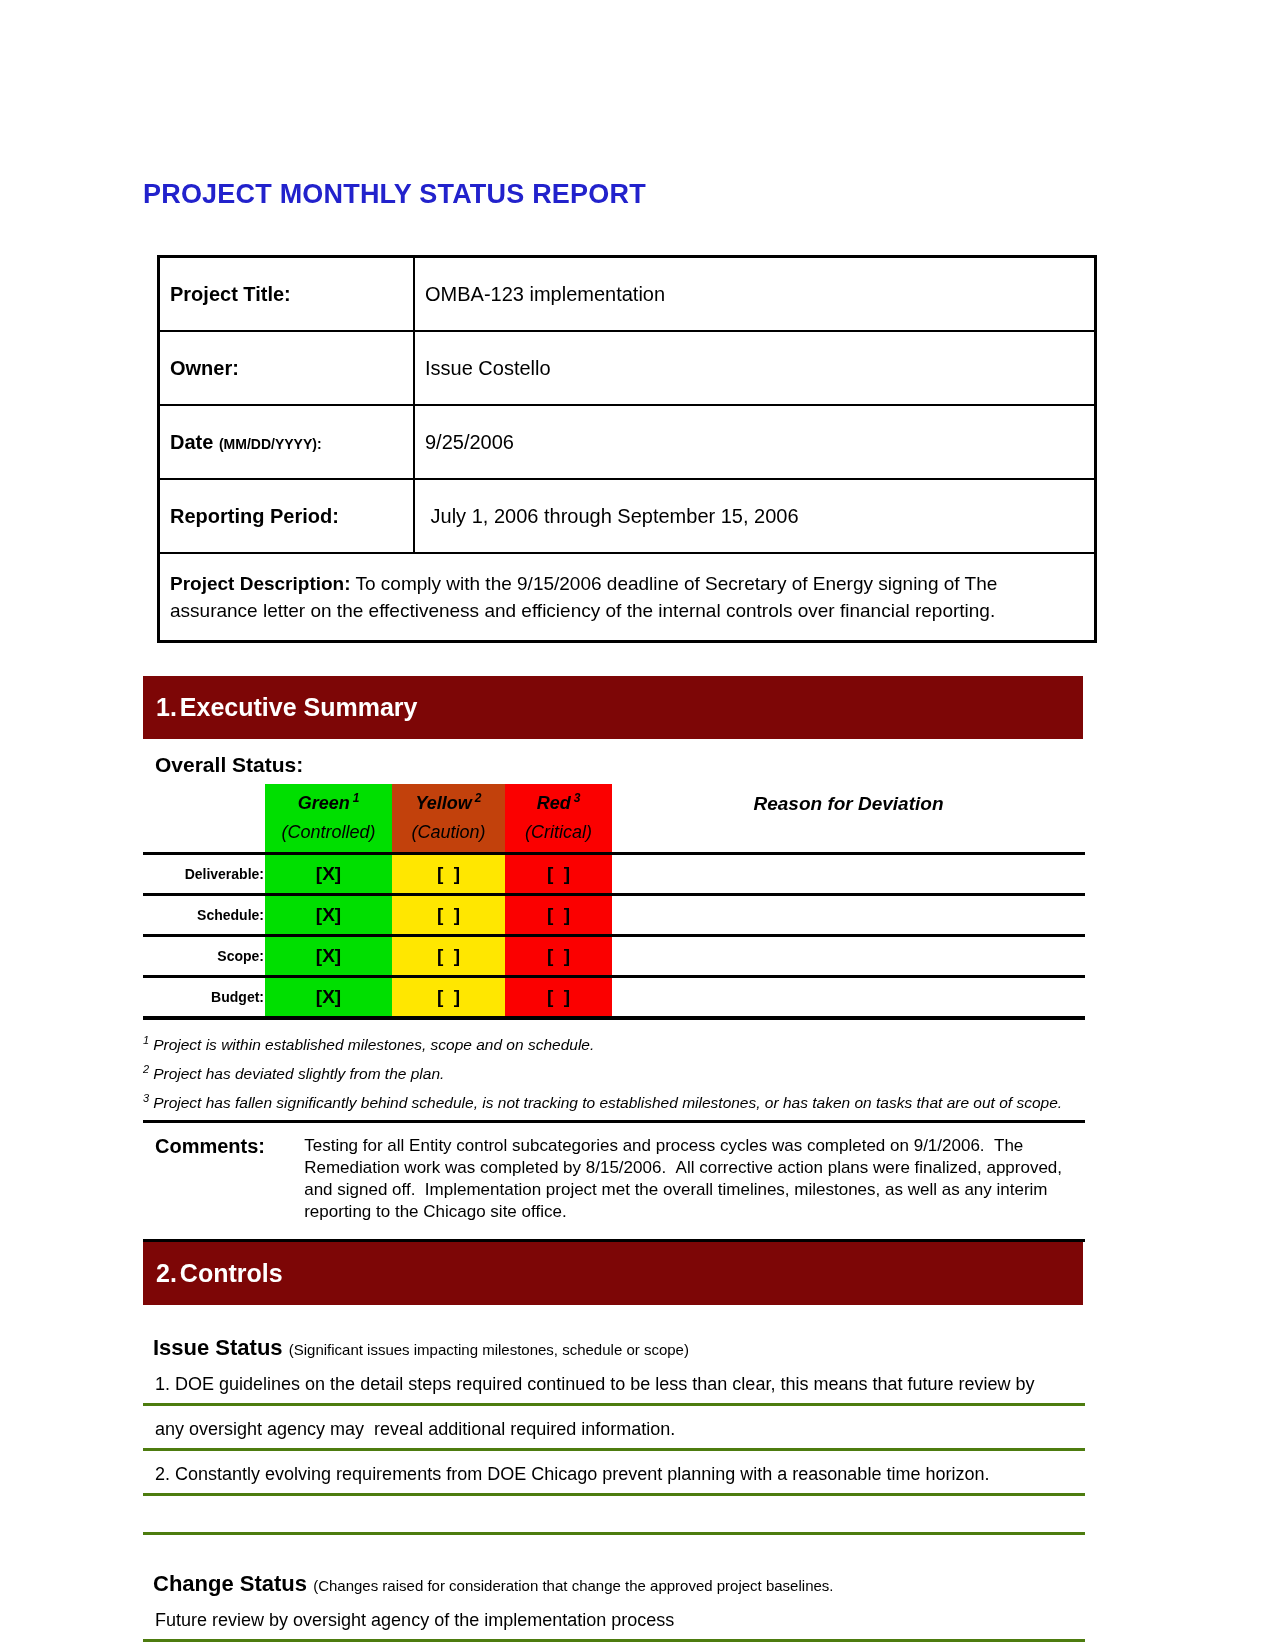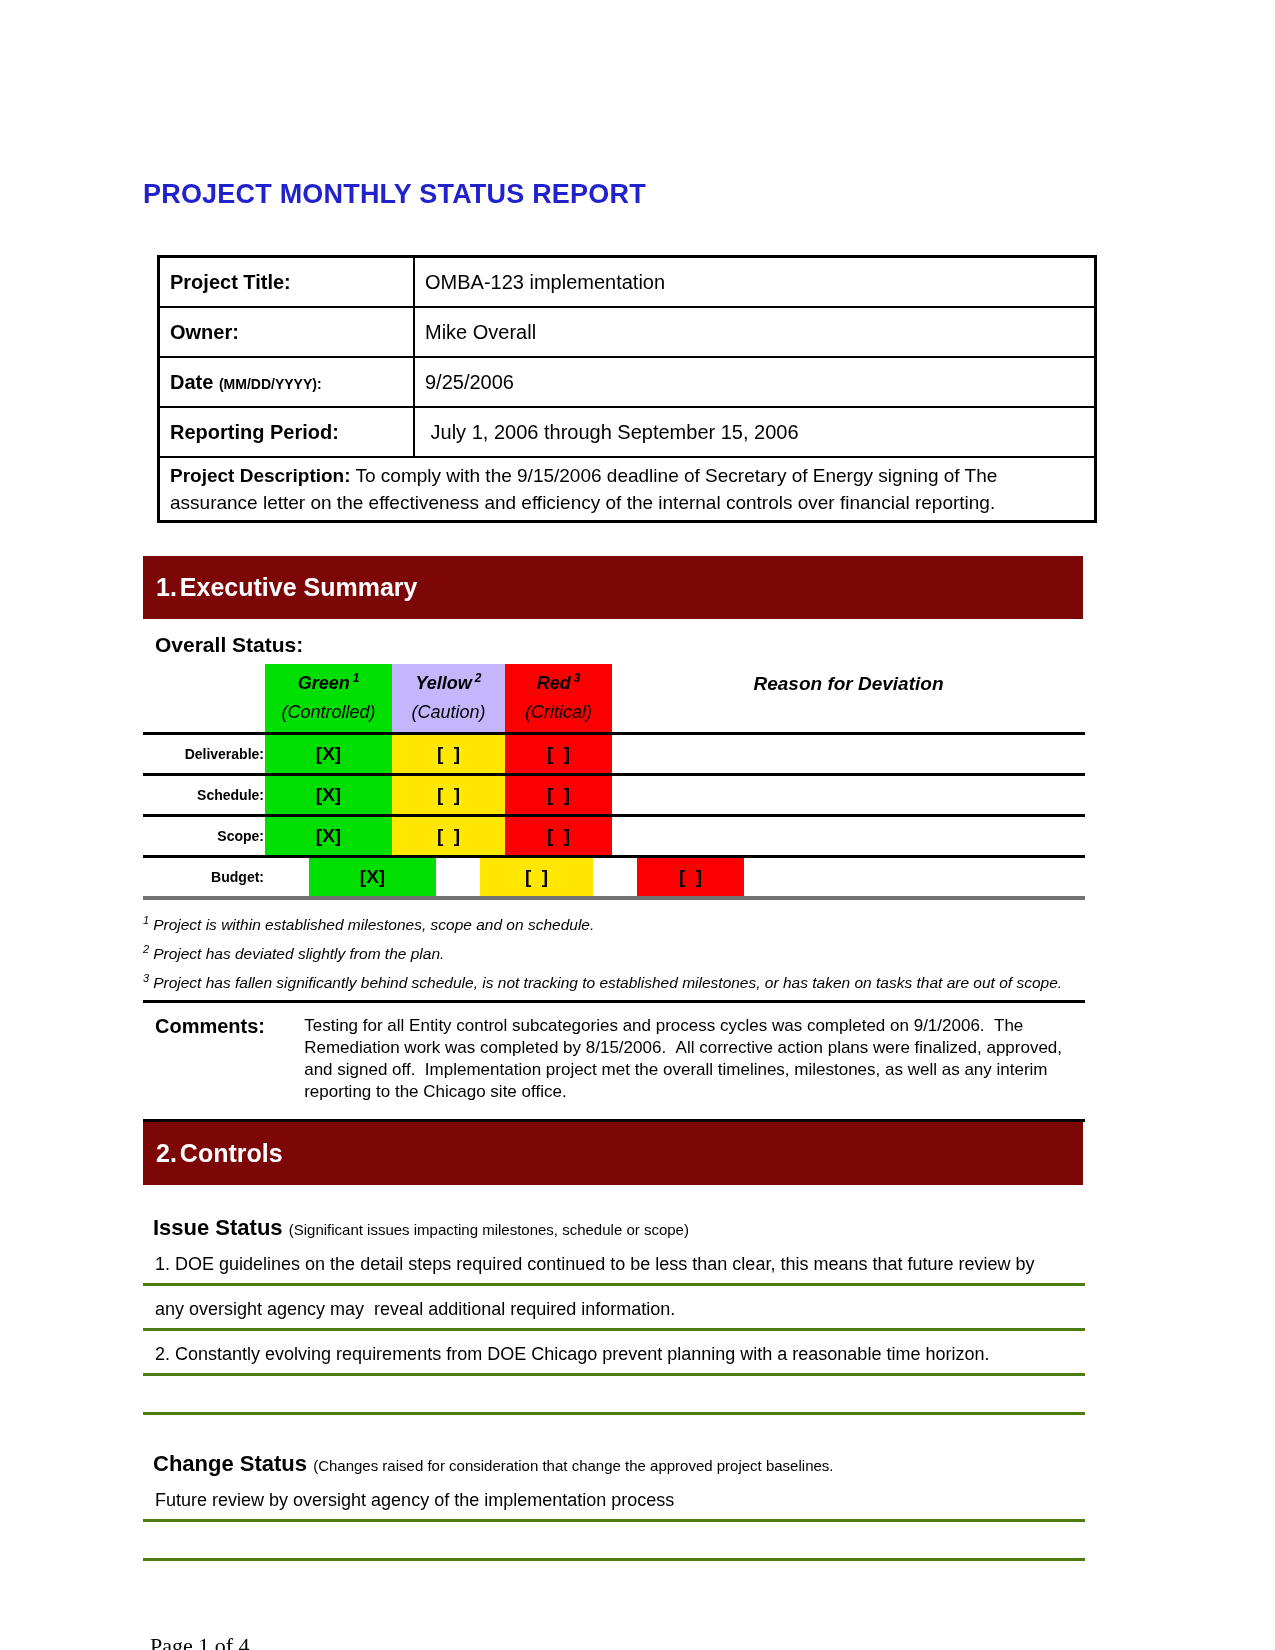--- a/index.html
+++ b/index.html
@@ -6,42 +6,42 @@
   .page {
     position:relative; width:1275px; height:1650px; background:#ffffff;
     margin:0 auto; font-family:"Liberation Sans", sans-serif; color:#000;
     overflow:hidden;
   }
   .content { position:absolute; left:143px; top:12px; width:942px; }
 
   .doc-title { margin:166px 0 0 0; font-size:27px; line-height:32px; font-weight:700; letter-spacing:0.2px; }
 
   table.info-table { margin-top:45px; margin-left:14px; border-collapse:collapse; width:940px; font-size:20px; border:3px solid #000; }
-  table.info-table td { border:2px solid #000; padding:4px 10px; height:40px; vertical-align:middle; }
+  table.info-table td { border:2px solid #000; padding:16px 10px; height:40px; vertical-align:middle; }
   td.info-label { font-weight:700; width:233px; }
   .label-small { font-size:14px; font-weight:700; }
   td.desc-cell { padding:7px 58px 9px 10px; height:auto; line-height:27px; font-size:19px; }
   .desc-label { font-weight:700; }
 
   .section-bar { margin-top:33px; width:940px; height:63px; box-sizing:border-box; display:flex; align-items:center; padding-left:13px; color:#fff; font-size:25px; font-weight:700; }
   .section-bar .bar-num { }
   .section-bar .bar-title { margin-left:3px; }
   .section-bar.second { margin-top:0; }
 
   .overall-heading { margin-top:14px; margin-left:12px; font-size:21px; font-weight:700; }
 
   .status-table { margin-top:7px; width:942px; }
   .st-grid { display:grid; grid-template-columns:122px 127px 113px 107px 1fr; }
   .st-header { height:68px; }
   .st-col { display:flex; flex-direction:column; justify-content:space-between; align-items:center; text-align:center; font-weight:700; font-style:italic; font-size:18px; padding:7px 0 9px 0; box-sizing:border-box; }
   .st-col .col-name sup { font-size:12px; font-style:italic; margin-left:3px; }
   .st-col .col-sub { font-weight:400; }
   .st-reason { text-align:center; font-weight:700; font-style:italic; font-size:19px; padding-top:9px; }
   .st-row { height:38px; border-top:3px solid #000; }
-  .st-row.last { border-bottom:4px solid #737373;gap:44px; }
+  .st-row.last { border-bottom:4px solid #000000; }
   .st-label { display:flex; align-items:center; justify-content:flex-end; font-weight:700; font-size:14px; padding-right:1px; }
   .st-mark { display:flex; align-items:center; justify-content:center; font-weight:700; font-size:19px; }
   .st-empty { }
 
   .footnotes { margin-top:9px; font-style:italic; font-size:15.5px; line-height:22px; max-width:942px; }
   .fn { margin-top:2px; }
   .fn sup { font-size:11px; margin-right:4px; }
 
   .comments-block { margin-top:6px; border-top:3px solid #000; border-bottom:3px solid #000; display:flex; padding:12px 0 16px 0; }
   .comments-label { width:162px; font-weight:700; font-size:20px; padding-left:12px; box-sizing:border-box; }
@@ -64,21 +64,21 @@
     <h1 class="doc-title" style="color: rgb(34, 34, 204);">PROJECT MONTHLY STATUS REPORT</h1>
 
     <table class="info-table">
       <tbody>
           <tr>
         <td class="info-label">Project Title:</td>
         <td class="info-value">OMBA-123 implementation</td>
       </tr>
       <tr>
         <td class="info-label">Owner:</td>
-        <td class="info-value">Mike Overall</td>
+        <td class="info-value">Issue Costello</td>
       </tr>
       <tr>
         <td class="info-label"><span>Date</span> <span class="label-small">(MM/DD/YYYY):</span></td>
         <td class="info-value">9/25/2006</td>
       </tr>
       <tr>
         <td class="info-label">Reporting Period:</td>
         <td class="info-value">&nbsp;July 1, 2006 through September 15, 2006</td>
       </tr>
       <tr>
@@ -94,21 +94,21 @@
 
     <div class="overall-heading">Overall Status:</div>
 
     <div class="status-table">
       <div class="st-grid st-header">
         <div class="st-empty"></div>
         <div class="st-col" style="background-color: rgb(0, 223, 0);">
           <div class="col-name"><span>Green</span><sup>1</sup></div>
           <div class="col-sub">(Controlled)</div>
         </div>
-        <div class="st-col" style="background-color: #c4b5fd;">
+        <div class="st-col" style="background-color: #c2410c;">
           <div class="col-name"><span>Yellow</span><sup>2</sup></div>
           <div class="col-sub">(Caution)</div>
         </div>
         <div class="st-col" style="background-color: rgb(251, 0, 0);">
           <div class="col-name"><span>Red</span><sup>3</sup></div>
           <div class="col-sub">(Critical)</div>
         </div>
         <div class="st-reason">Reason for Deviation</div>
       </div>
 

